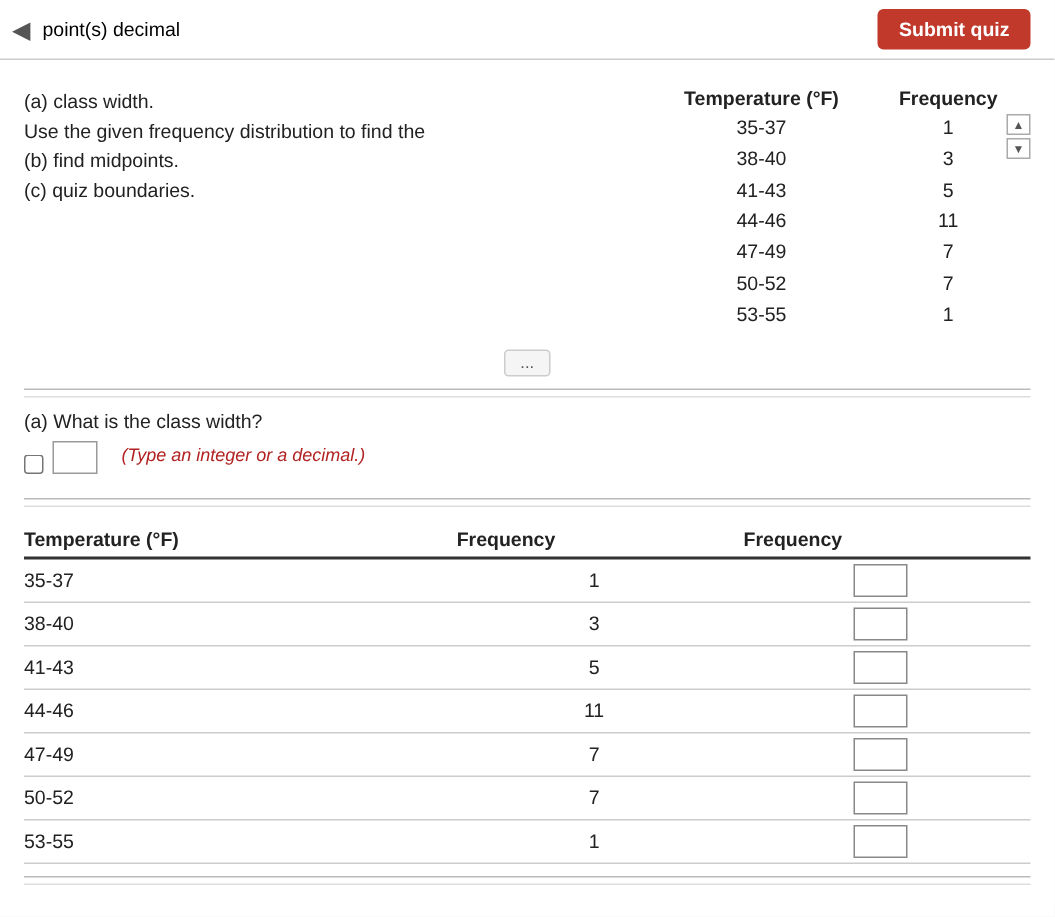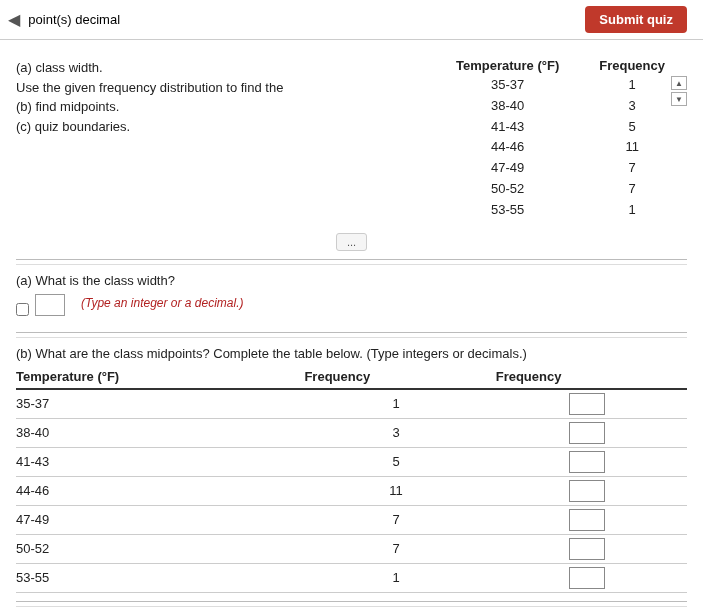--- a/index.html
+++ b/index.html
@@ -246,21 +246,20 @@
       <div class="checkbox-input-row">
         <input type="checkbox" style="">
         <input type="text" class="text-input-small" style="">
         <span class="input-hint">(Type an integer or a decimal.)</span>
       </div>
     </div>
 
     <hr class="divider">
 
     <div class="section">
-      <div class="section-question">(b) What are the class midpoints? Complete the table below. (Type integers or decimals.)</div>
       <table class="data-table">
         <thead>
           <tr>
             <th>Temperature (°F)</th>
             <th>Frequency</th>
             <th>Frequency</th>
           </tr>
         </thead>
         <tbody>
           <tr class="table-row">

